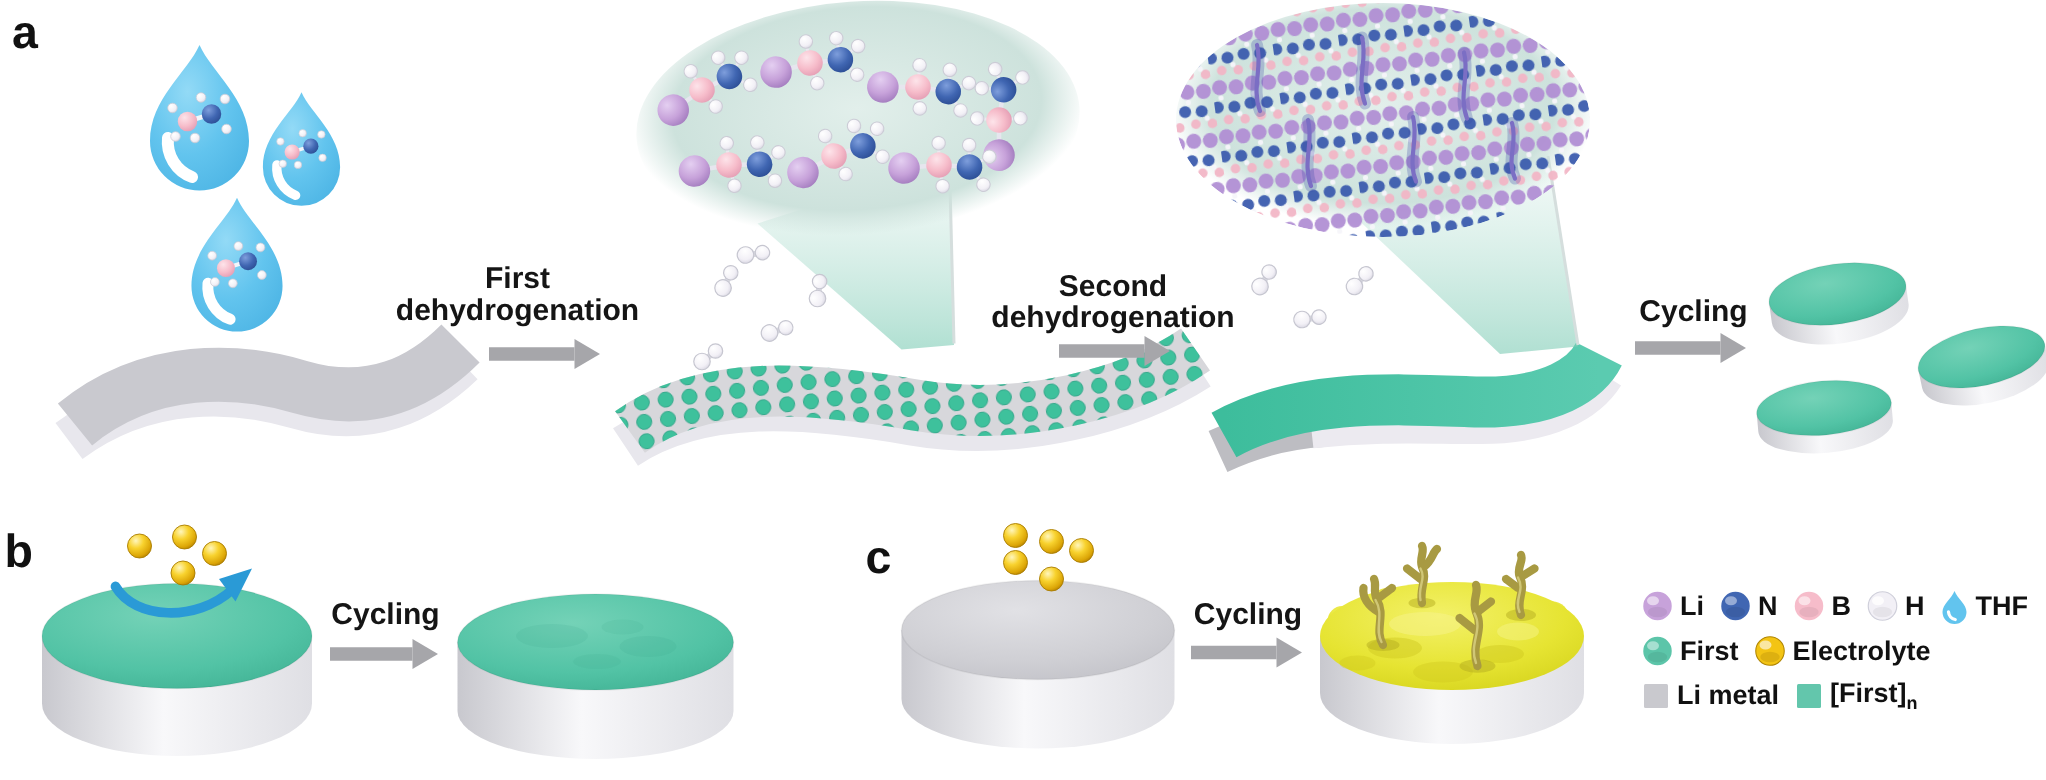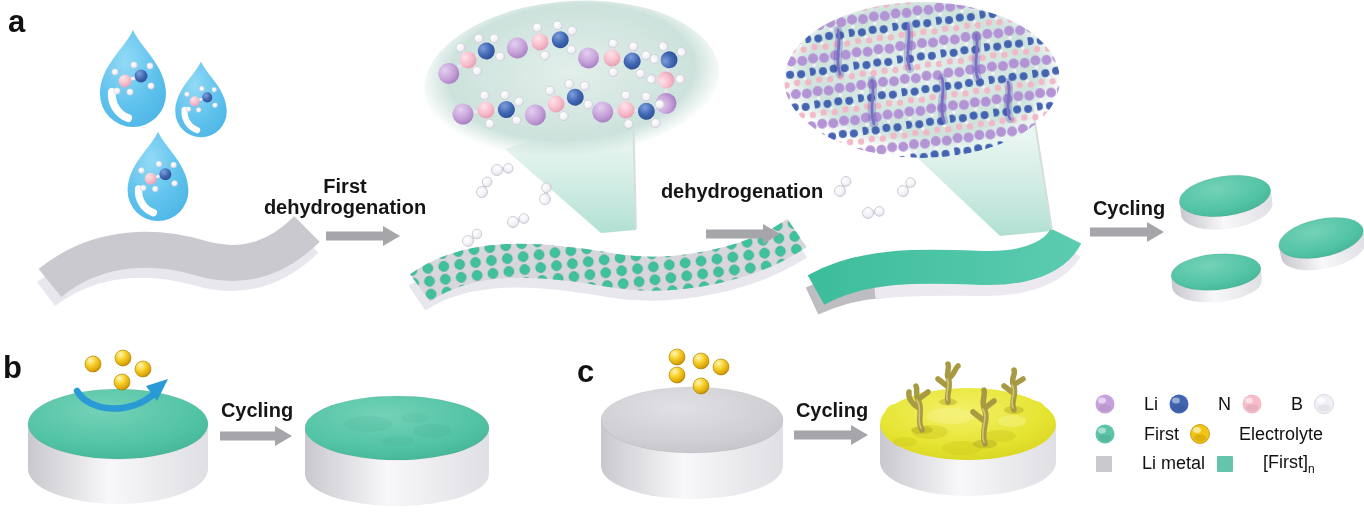--- a/index.html
+++ b/index.html
@@ -6,21 +6,21 @@
   .canvas{position:relative;width:1364px;height:520px;background:#ffffff;
           font-family:"Liberation Sans",sans-serif;overflow:hidden;}
   .art{position:absolute;left:0;top:0;}
   .panel-letter{position:absolute;font-weight:bold;font-size:31px;color:#111;line-height:1;}
   .step-label{position:absolute;transform:translateX(-50%);text-align:center;font-weight:bold;
               font-size:20px;line-height:1.07;color:#151515;white-space:nowrap;}
   .legend{position:absolute;left:1094px;top:392px;width:272px;display:flex;
           flex-direction:column;gap:7px;}
   .lg-row{display:flex;align-items:center;gap:10px;}
   .lg-item{display:flex;align-items:center;gap:4px;}
-  .lg-label{font-weight:normal;font-size:18px;color:#111;white-space:nowrap;margin-left:24px;}
+  .lg-label{font-weight:bold;font-size:18px;color:#111;white-space:nowrap;}
   .lg-label sub{font-size:12px;}
 </style>
 </head>
 <body>
 
 <div class="canvas">
 
 <svg class="art" width="1364" height="520" viewBox="0 0 1364 520" xmlns="http://www.w3.org/2000/svg">
   <defs>
     <radialGradient id="gLi" cx="35%" cy="30%" r="75%">
@@ -349,20 +349,21 @@
 
 <div class="panel-letter" style="left:8px;top:6px">a</div>
 <div class="panel-letter" style="left:3px;top:352px">b</div>
 <div class="panel-letter" style="left:577px;top:356px">c</div>
 
 <div class="step-label" style="left:345px;top:176px">
   <div>First</div>
   <div>dehydrogenation</div>
 </div>
 <div class="step-label" style="left:742px;top:181px">
+  <div>Second</div>
   <div>dehydrogenation</div>
 </div>
 <div class="step-label" style="left:1129px;top:198px">Cycling</div>
 <div class="step-label" style="left:257px;top:400px">Cycling</div>
 <div class="step-label" style="left:832px;top:400px">Cycling</div>
 
 <div class="legend">
   <div class="lg-row">
     <div class="lg-item">
       <svg width="22" height="22">

